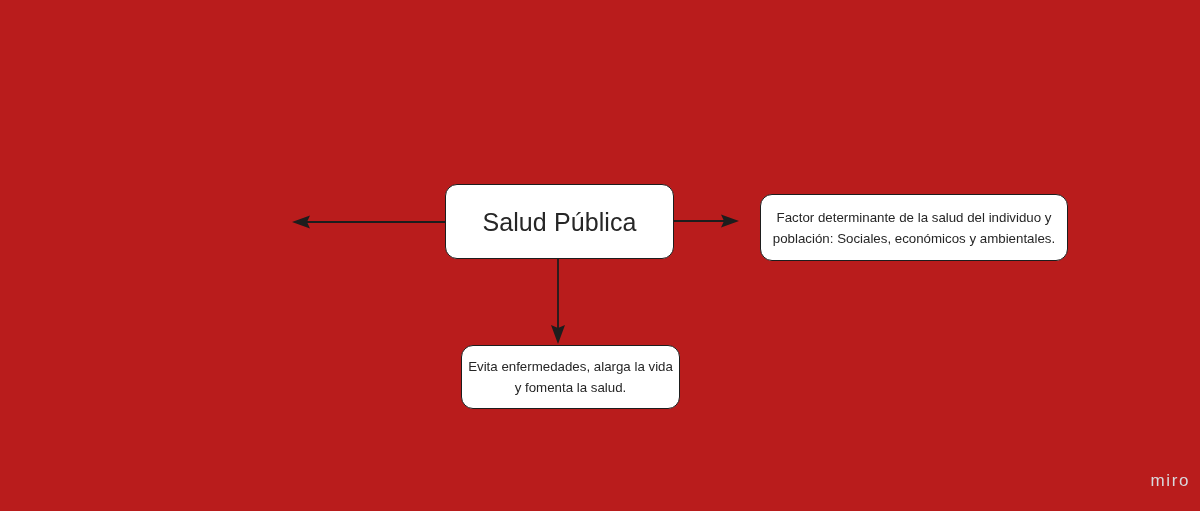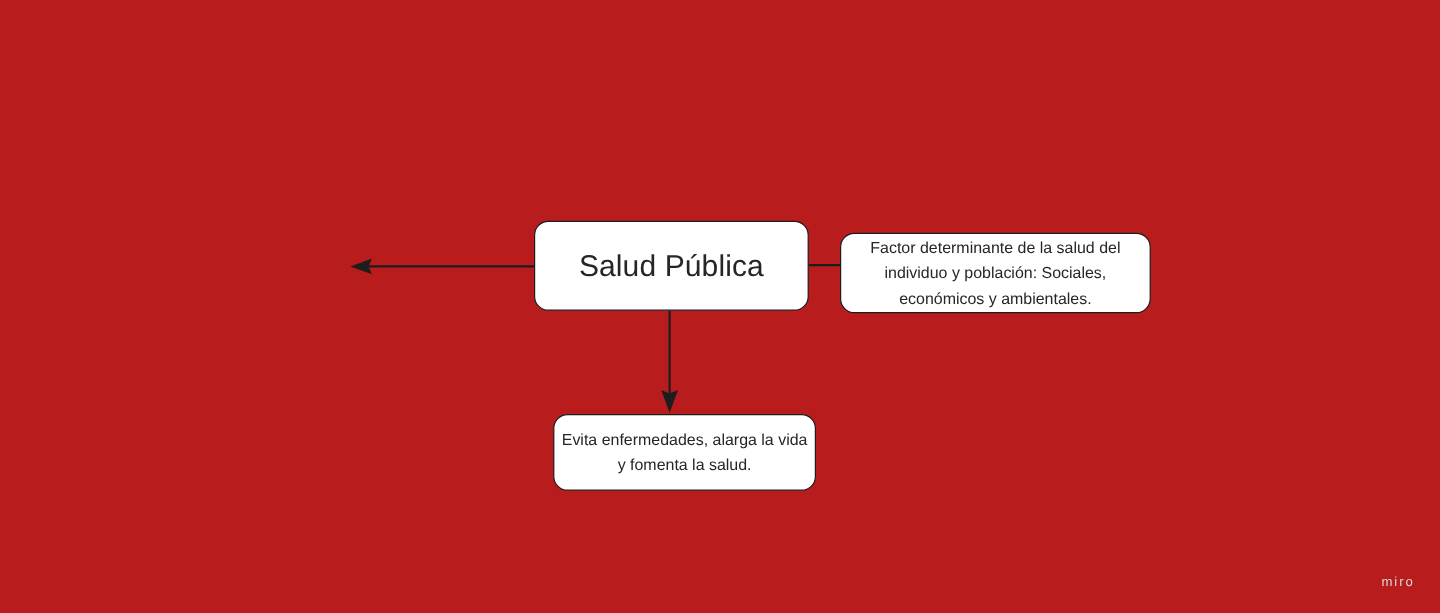--- a/index.html
+++ b/index.html
@@ -64,23 +64,23 @@
     width: 218px;
     height: 84px;
   }
   #node-left .node-text {
     font-size: 13.3px;
     line-height: 21px;
   }
 
   
   #node-right {
-    left: 700px;
+    left: 760px;
     top: 194px;
-    width: 259px;
+    width: 308px;
     height: 67px;
   }
   #node-right .node-text {
     font-size: 13.3px;
     line-height: 21px;
   }
 
   
   #node-bottom {
     left: 461px;
@@ -89,23 +89,23 @@
     height: 64px;
   }
   #node-bottom .node-text {
     font-size: 13.3px;
     line-height: 21px;
   }
 
   
   #watermark {
     position: absolute;
-    right: 21px;
+    right: 10px;
     bottom: 20px;
-    font-size: 11px;
+    font-size: 17px;
     letter-spacing: 1.6px;
     color: #d8d8dc;
     user-select: none;
     z-index: 3;
   }
 </style>
 </head>
 <body>
 
 <div id="canvas">

